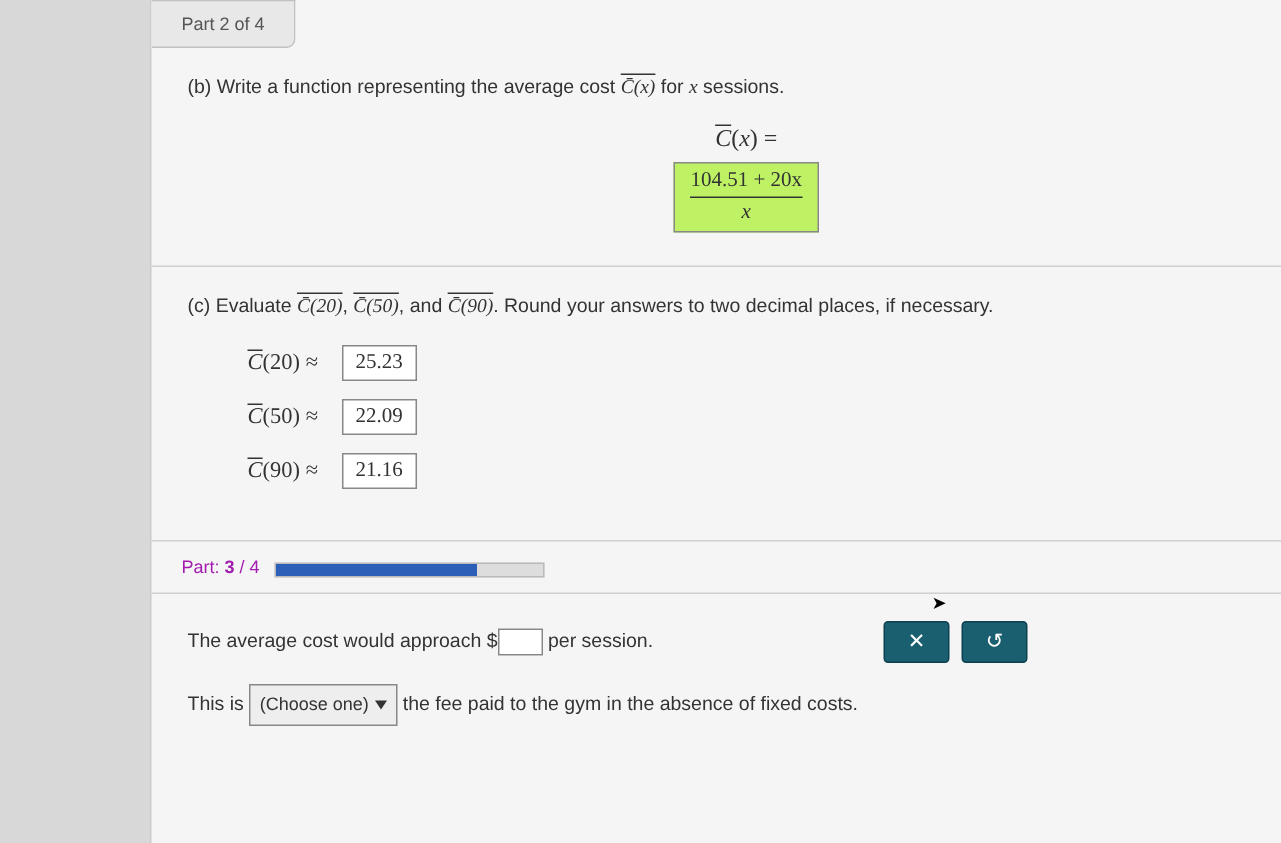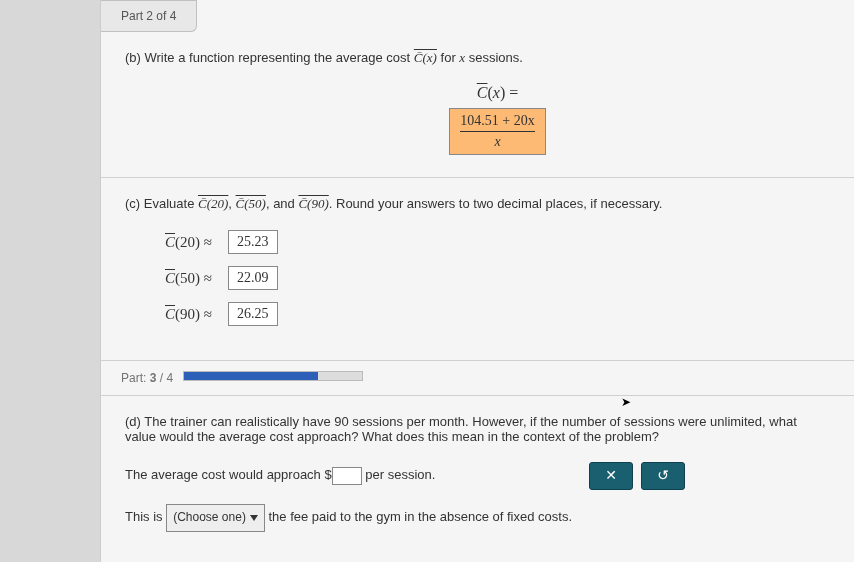--- a/index.html
+++ b/index.html
@@ -65,21 +65,21 @@
       font-family: 'Times New Roman', serif;
       font-size: 14px;
       display: inline-block;
     }
     .fraction {
       display: inline-flex;
       flex-direction: column;
       align-items: center;
       border: 1px solid #888;
       padding: 4px 10px;
-      background: #fdba74;
+      background: #bef264;
     }
     .fraction .num {
       font-family: 'Times New Roman', serif;
       font-size: 14px;
       padding-bottom: 2px;
     }
     .fraction .line {
       border-top: 1px solid #333;
       width: 100%;
     }
@@ -95,24 +95,24 @@
       margin-left: 40px;
       margin-bottom: 12px;
       gap: 16px;
       font-family: 'Times New Roman', serif;
       font-size: 15px;
     }
     .progress-section {
       padding: 10px 20px;
       border-bottom: 1px solid #d0d0d0;
       display: flex;
-      align-items: flex-start;
+      align-items: flex-end;
       gap: 10px;
       font-size: 12px;
-      color: #737373;
+      color: #a21caf;
     }
     .progress-bar {
       width: 180px;
       height: 10px;
       background: #ddd;
       border: 1px solid #bbb;
       position: relative;
     }
     .progress-fill {
       height: 100%;
@@ -204,37 +204,36 @@
     <div class="eval-row">
       <span><span class="math-bar">C</span>(20) ≈</span>
       <span class="answer-box">25.23</span>
     </div>
     <div class="eval-row">
       <span><span class="math-bar">C</span>(50) ≈</span>
       <span class="answer-box">22.09</span>
     </div>
     <div class="eval-row">
       <span><span class="math-bar">C</span>(90) ≈</span>
-      <span class="answer-box">26.25</span>
+      <span class="answer-box">21.16</span>
     </div>
   </div>
 
   
   <div class="progress-section">
     <span>
       <span>Part: </span><b>3</b> / <span>4</span>
     </span>
     <div class="progress-bar">
       <div class="progress-fill"></div>
     </div>
   </div>
 
   
   <div class="part-content" style="border-bottom:none;">
-    <div class="question-text">(d) The trainer can realistically have 90 sessions per month. However, if the number of sessions were unlimited, what value would the average cost approach? What does this mean in the context of the problem?</div>
 
     <div class="sentence-row">
       <span>The average cost would approach $</span><span class="input-blank"></span><span> per session.</span>
       <span class="action-buttons">
         <span class="btn-teal">✕</span>
         <span class="btn-teal">↺</span>
       </span>
     </div>
 
     <div class="sentence-row">

